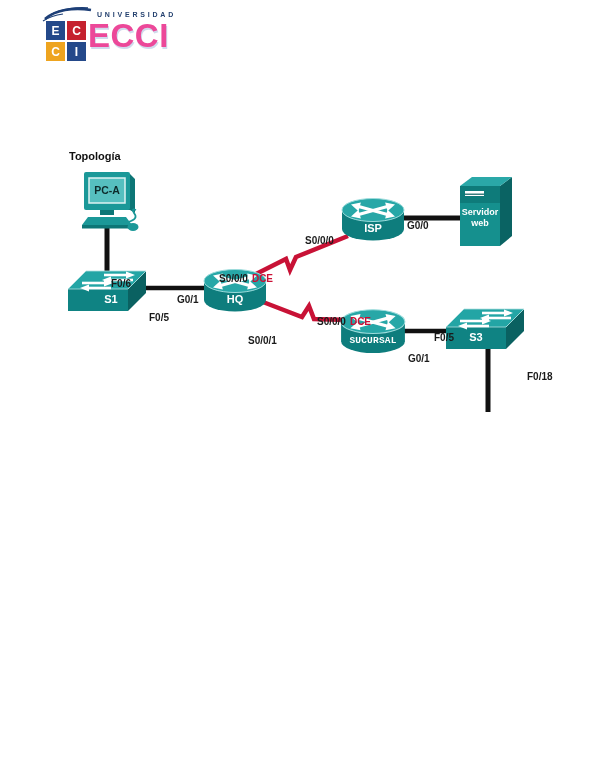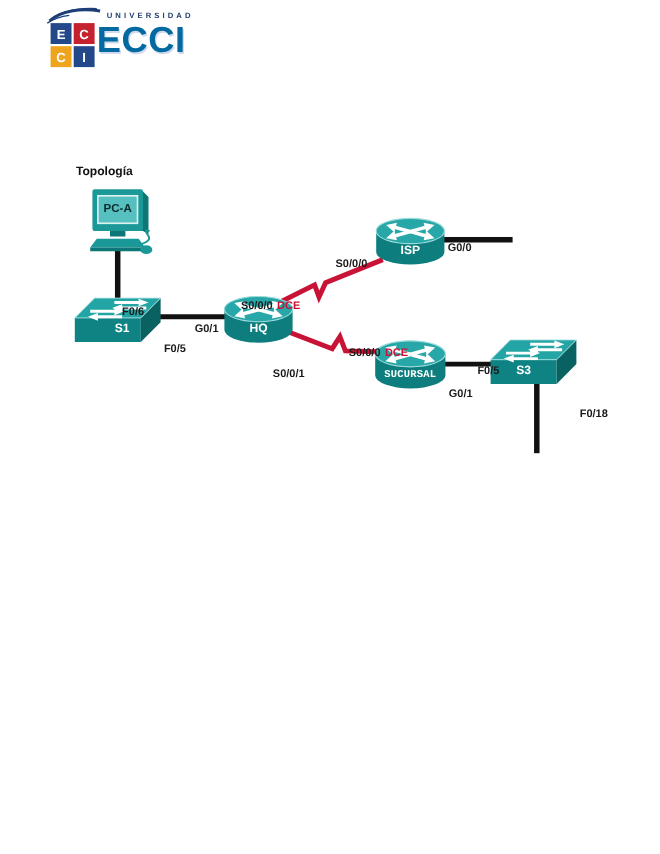--- a/index.html
+++ b/index.html
@@ -28,21 +28,21 @@
   }
   .logo-sq {
     display: flex; align-items: center; justify-content: center;
     color: #fff; font-size: 12px; font-weight: bold;
   }
   .sq-blue { background: #24498a; }
   .sq-red { background: #c5212e; }
   .sq-yellow { background: #eea41f; }
   .logo-acronym {
     position: absolute; left: 88px; top: 16px;
-    font-size: 33px; font-weight: bold; color: #0369a1;
+    font-size: 33px; font-weight: bold; color: #ec4899;
     letter-spacing: 0.5px; line-height: 1.2;
     text-shadow: 1px 2px 0 rgba(120,150,200,0.35);
   }
 
   
   .title {
     position: absolute; left: 50px; top: 95px; width: 478px;
     font-size: 14px; font-weight: bold; color: #000;
     line-height: 21.5px;
   }
@@ -182,20 +182,31 @@
           <line x1="17" y1="9.8" x2="51" y2="19.2" stroke="#fff" stroke-width="3.2"></line>
           <polygon points="0,0 -9,-4.5 -9,4.5" fill="#fff" transform="translate(56,8.5) rotate(-15.4)"></polygon>
           <polygon points="0,0 -9,-4.5 -9,4.5" fill="#fff" transform="translate(12,20.5) rotate(164.6)"></polygon>
           <polygon points="0,0 -9,-4.5 -9,4.5" fill="#fff" transform="translate(56,20.5) rotate(15.4)"></polygon>
           <polygon points="0,0 -9,-4.5 -9,4.5" fill="#fff" transform="translate(12,8.5) rotate(-164.6)"></polygon>
         </g>
       </svg>
       <span class="dev-label" style="left:0; top:27px; width:68px; font-size:11px;">ISP</span>
     </div>
 
+    <div class="device pos-server">
+      <svg width="60" height="80" viewBox="0 0 60 80">
+        <polygon points="44,12 56,3 56,62 44,72" fill="#0a6363"></polygon>
+        <polygon points="4,12 16,3 56,3 44,12" fill="#2aa8a8"></polygon>
+        <rect x="4" y="12" width="40" height="60" fill="#15908e"></rect>
+        <rect x="4" y="12" width="40" height="17" fill="#0e7b7a"></rect>
+        <rect x="9" y="17" width="19" height="5" fill="#ffffff"></rect>
+        <rect x="9" y="19.6" width="19" height="1.2" fill="#0a5c5c"></rect>
+      </svg>
+      <span class="dev-label server-label" style="left:4px; top:33px; width:40px;">Servidor web</span>
+    </div>
 
     <div class="device pos-sucursal">
       <svg width="70" height="52" viewBox="0 0 68 50">
         <path d="M3,14 L3,33 A31,11.5 0 0 0 65,33 L65,14 Z" fill="#0e7d7d"></path>
         <ellipse cx="34" cy="14" rx="31" ry="11.5" fill="#27a7a7" stroke="#9ddcdc" stroke-width="1"></ellipse>
         <g>
           <line x1="17" y1="19.2" x2="51" y2="9.8" stroke="#fff" stroke-width="3.2"></line>
           <line x1="17" y1="9.8" x2="51" y2="19.2" stroke="#fff" stroke-width="3.2"></line>
           <polygon points="0,0 -9,-4.5 -9,4.5" fill="#fff" transform="translate(56,8.5) rotate(-15.4)"></polygon>
           <polygon points="0,0 -9,-4.5 -9,4.5" fill="#fff" transform="translate(12,20.5) rotate(164.6)"></polygon>

